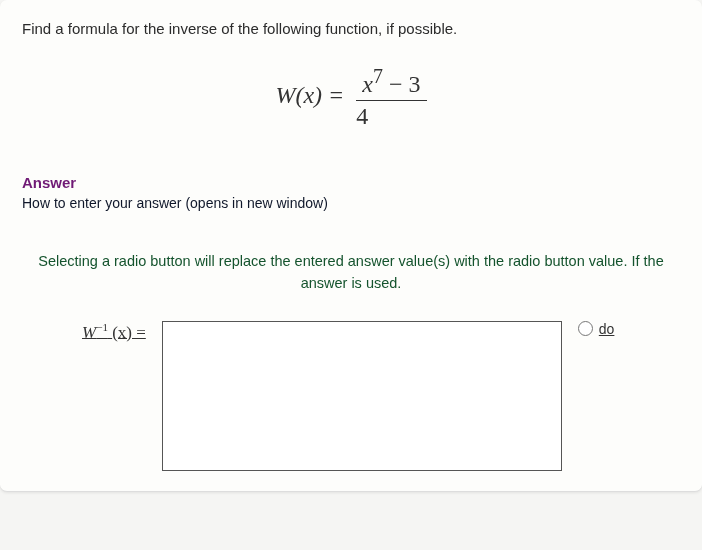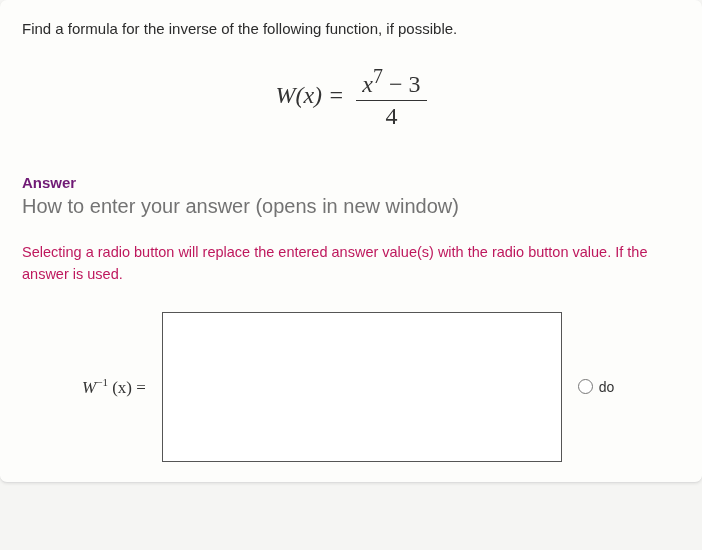--- a/index.html
+++ b/index.html
@@ -33,55 +33,57 @@
       font-family: "Times New Roman", serif;
       font-size: 24px;
       margin-bottom: 44px;
     }
     .formula .lhs {
       font-style: italic;
     }
     .frac {
       display: inline-block;
       vertical-align: middle;
-      text-align: center;
+      text-align: left;
       margin-left: 6px;
     }
     .frac .num {
       display: block;
       border-bottom: 1px solid #333;
       padding: 0 6px 2px 6px;
     }
     .frac .den {
       display: block;
       padding-top: 2px;
     }
     .section-label {
       font-weight: 700;
       font-size: 15px;
       color: #701a75;
       margin-bottom: 4px;
     }
     .help-link {
-      color: #737373;
-      font-size: 20px;
+      color: #0f172a;
+      font-size: 14px;
       cursor: pointer;
-      margin-bottom: 24px;
+      margin-bottom: 40px;
       display: block;
     }
     .note {
       font-size: 14.5px;
-      color: #be185d;
+      color: #14532d;
       line-height: 1.5;
       margin-bottom: 26px;
+      text-align: center;
     }
     .answer-row {
       display: flex;
-      align-items: center;
+      align-items: flex-start;
       gap: 16px;
+      text-decoration: underline;
     }
     .inverse-label {
       font-family: "Times New Roman", serif;
       font-style: italic;
       font-size: 17px;
       white-space: nowrap;
       padding-left: 60px;
     }
     .inverse-label sup {
       font-size: 11px;

